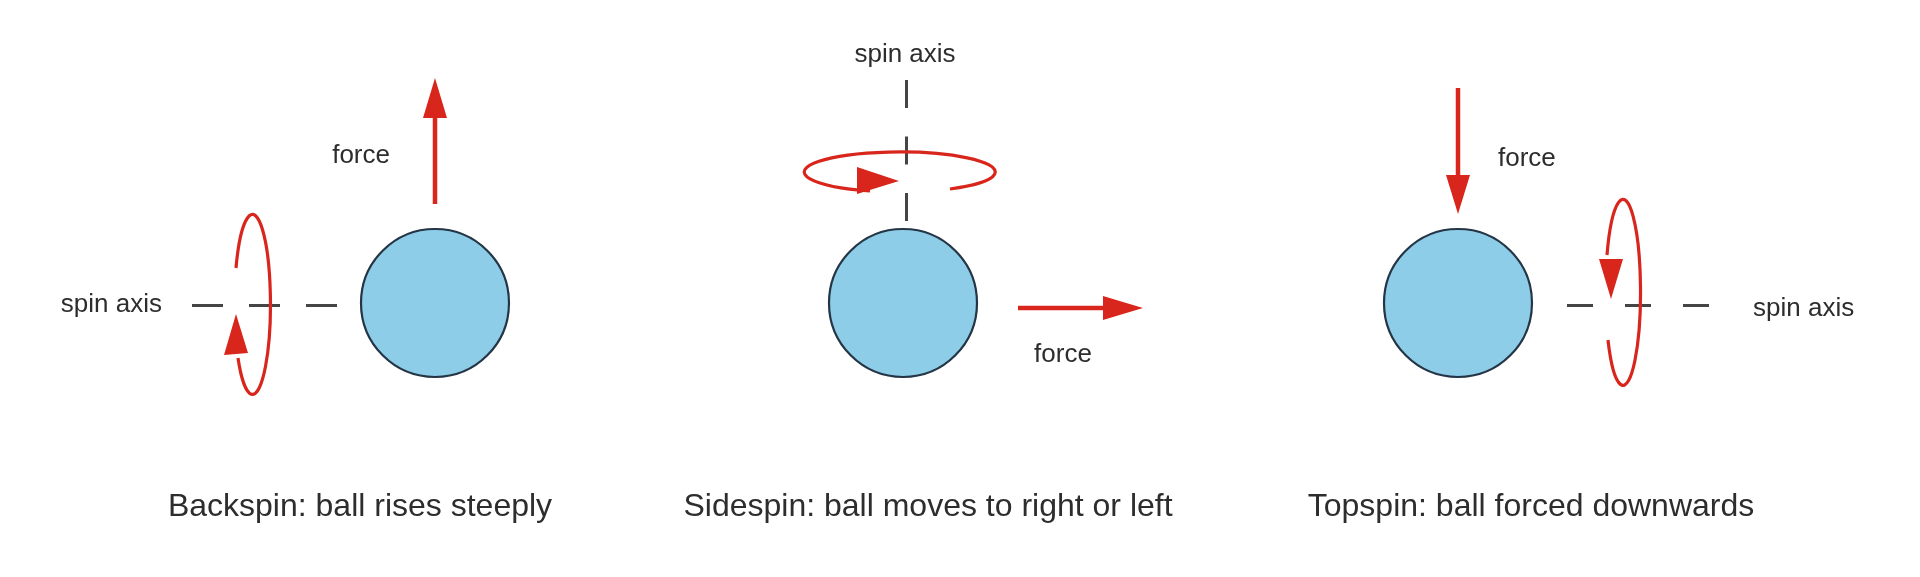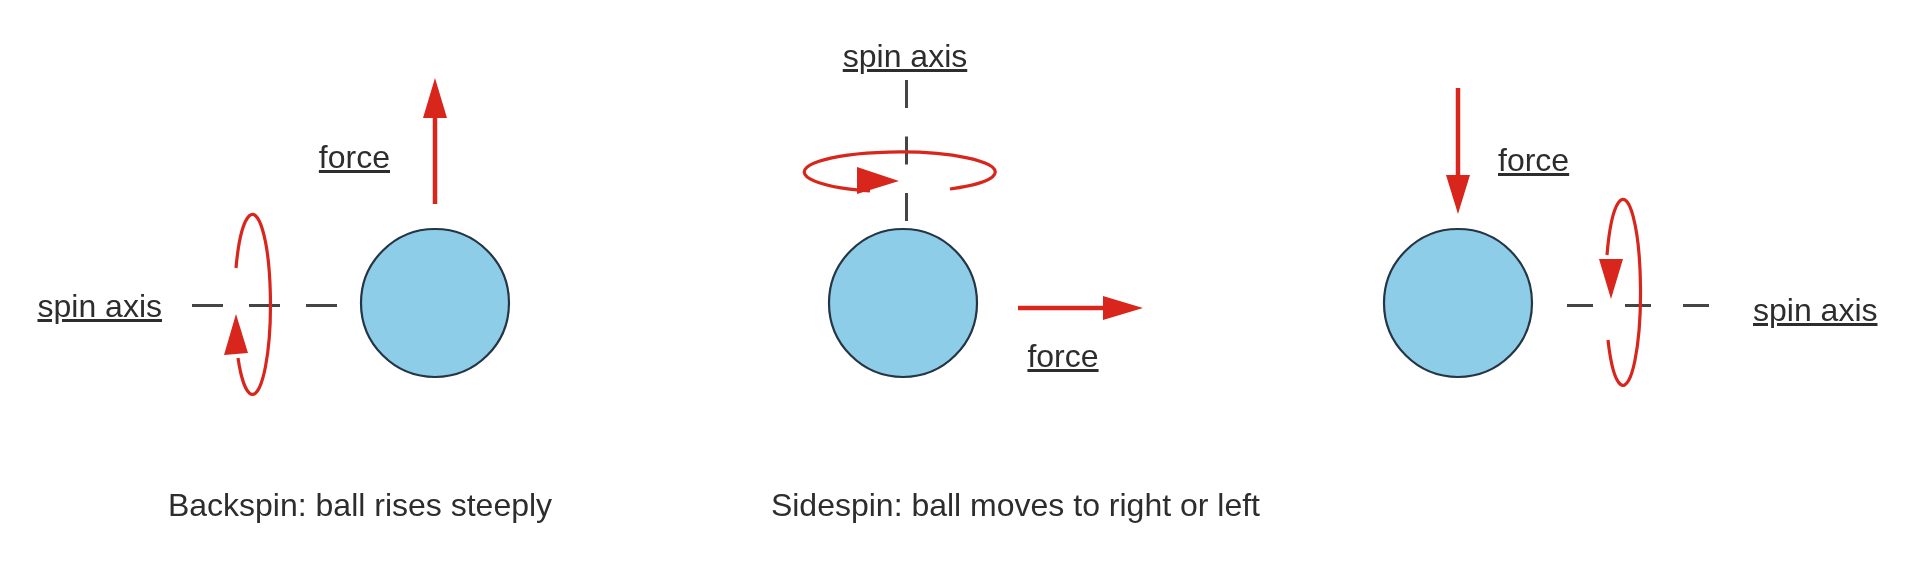--- a/index.html
+++ b/index.html
@@ -12,25 +12,24 @@
     overflow: hidden;
   }
   .shapes { position: absolute; left: 0; top: 0; }
   .ball { fill: var(--ball-fill, #8ecde8); stroke: var(--ball-stroke, #243546); stroke-width: 2.2; }
   .axis-dash { stroke: var(--dash, #454545); stroke-width: 3; fill: none; }
   .loop { stroke: var(--red, #d9261c); stroke-width: 3.2; fill: none; }
   .shaft { stroke: var(--red, #d9261c); stroke-width: 4.5; fill: none; }
   .redfill { fill: var(--red, #d9261c); stroke: none; }
   .label {
     position: absolute;
-    font-size: 32px;
+    font-size: 26px;
     line-height: 1;
     color: var(--text, #2d2d2d);
     white-space: nowrap;
-    text-decoration: underline;
   }
   .caption {
     position: absolute;
     top: 488px;
     width: 620px;
     font-size: 32px;
     line-height: 1.1;
     text-align: center;
     color: var(--text, #2d2d2d);
     white-space: nowrap;
@@ -72,18 +71,19 @@
       <polygon class="redfill" points="1611,299 1599,259 1623,259"></polygon>
     </g>
   </svg>
 
   <div class="label ta-r" style="left:0; top:290; width:162px; left:0px; top:290px;">spin axis</div>
   <div class="label ta-r" style="left:240px; top:141px; width:150px;">force</div>
   <div class="caption" style="left:50px;">Backspin: ball rises steeply</div>
 
   <div class="label ta-c" style="left:755px; top:40px; width:300px;">spin axis</div>
   <div class="label ta-c" style="left:963px; top:340px; width:200px;">force</div>
-  <div class="caption" style="left:640px;text-align:right;">Sidespin: ball moves to right or left</div>
+  <div class="caption" style="left:618px;">Sidespin: ball moves to right or left</div>
 
   <div class="label" style="left:1498px; top:144px;">force</div>
   <div class="label" style="left:1753px; top:294px;">spin axis</div>
+  <div class="caption" style="left:1221px;">Topspin: ball forced downwards</div>
 
 </div>
 
 </body></html>

